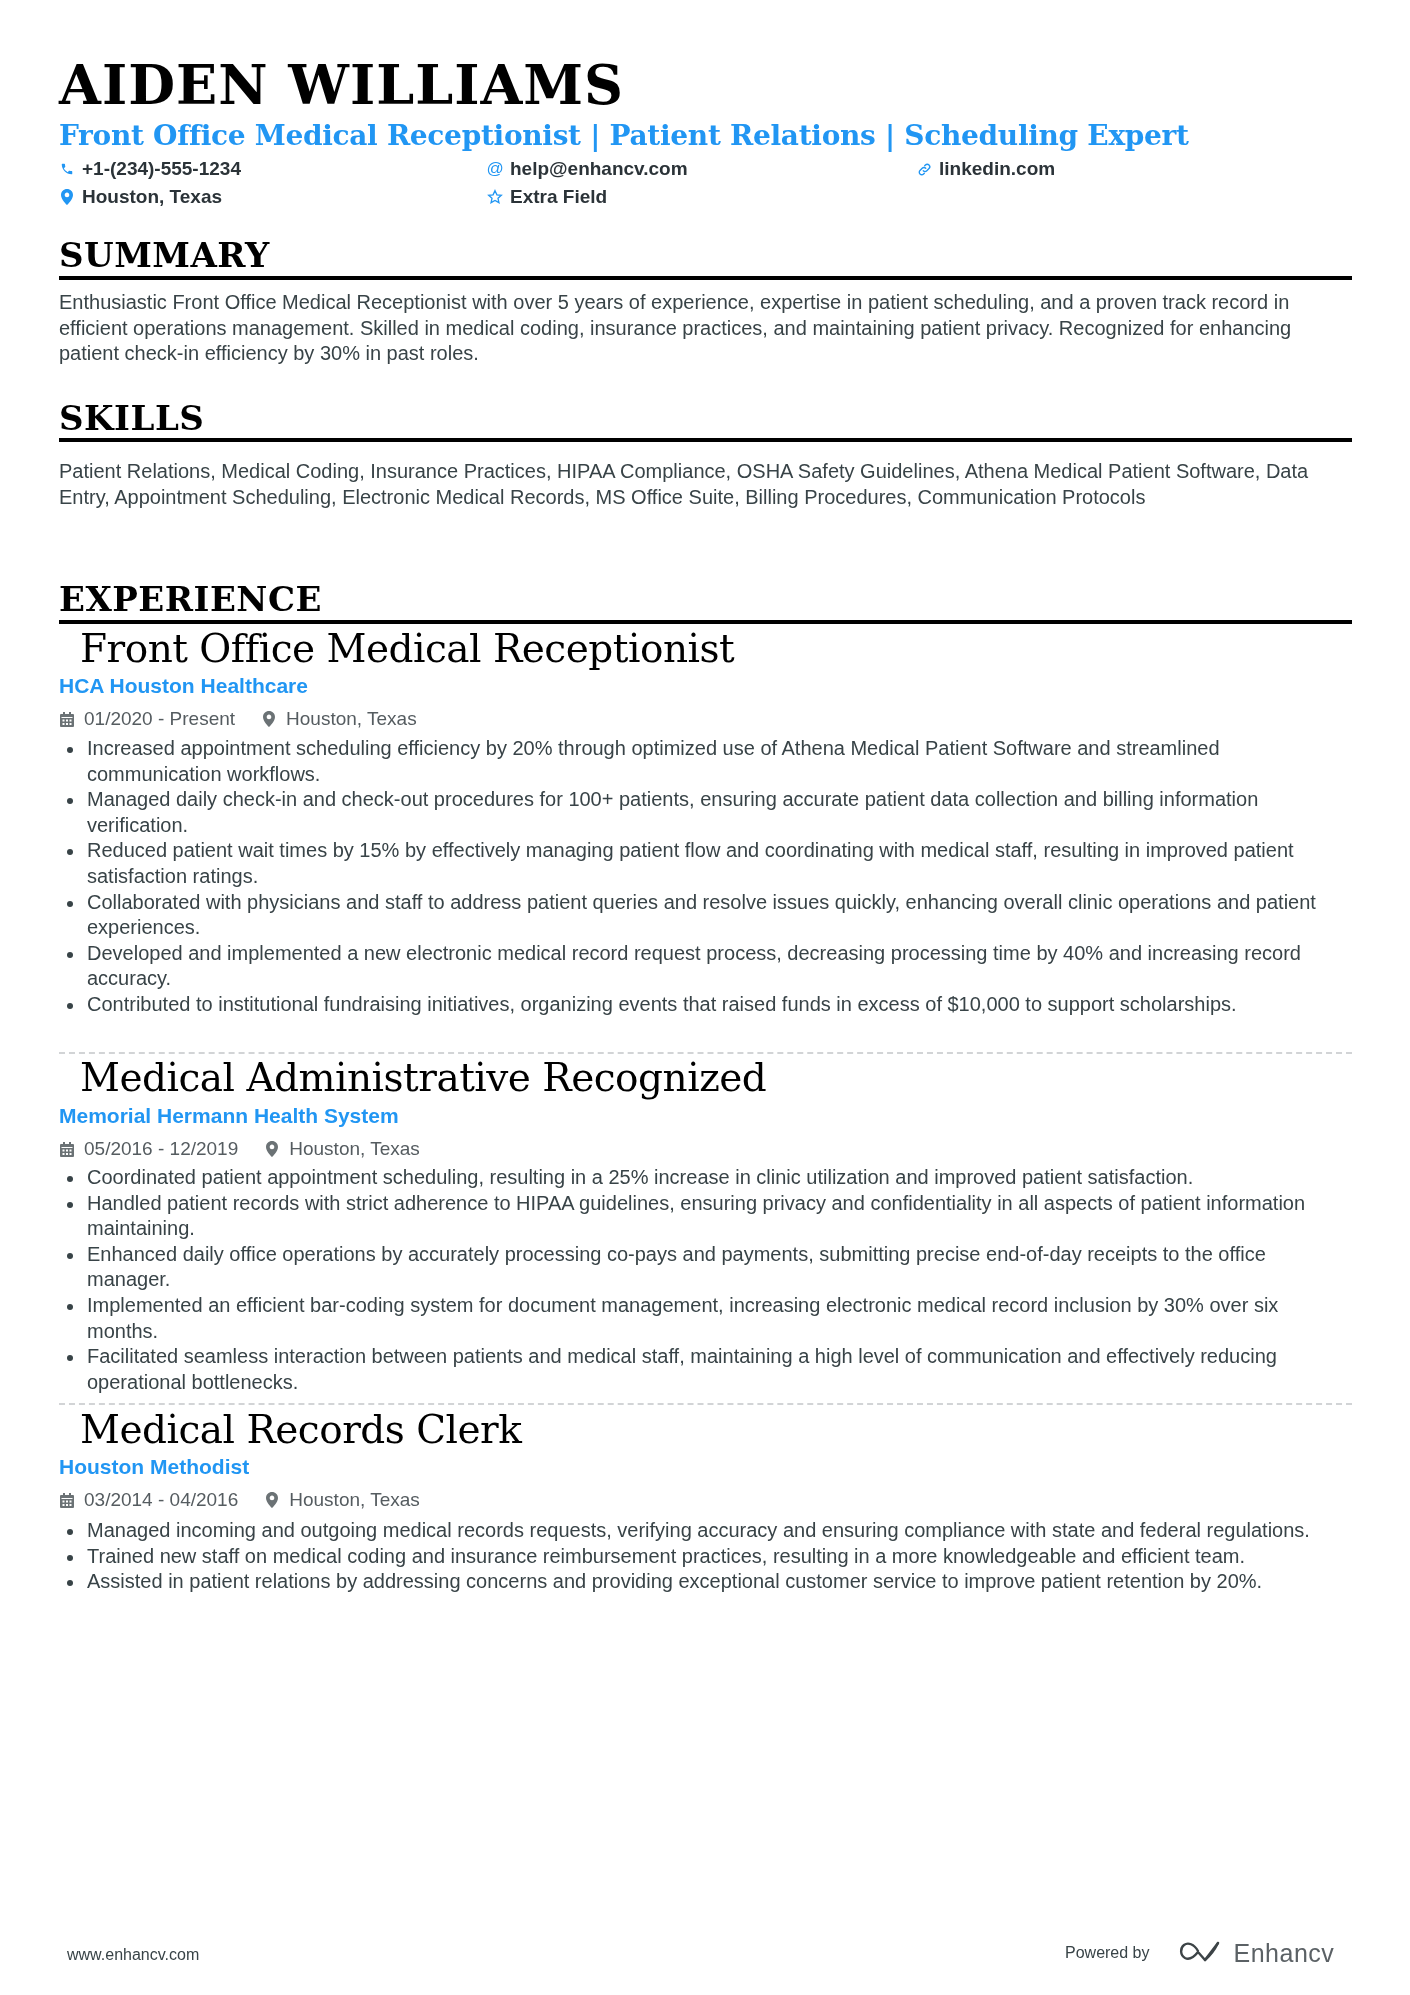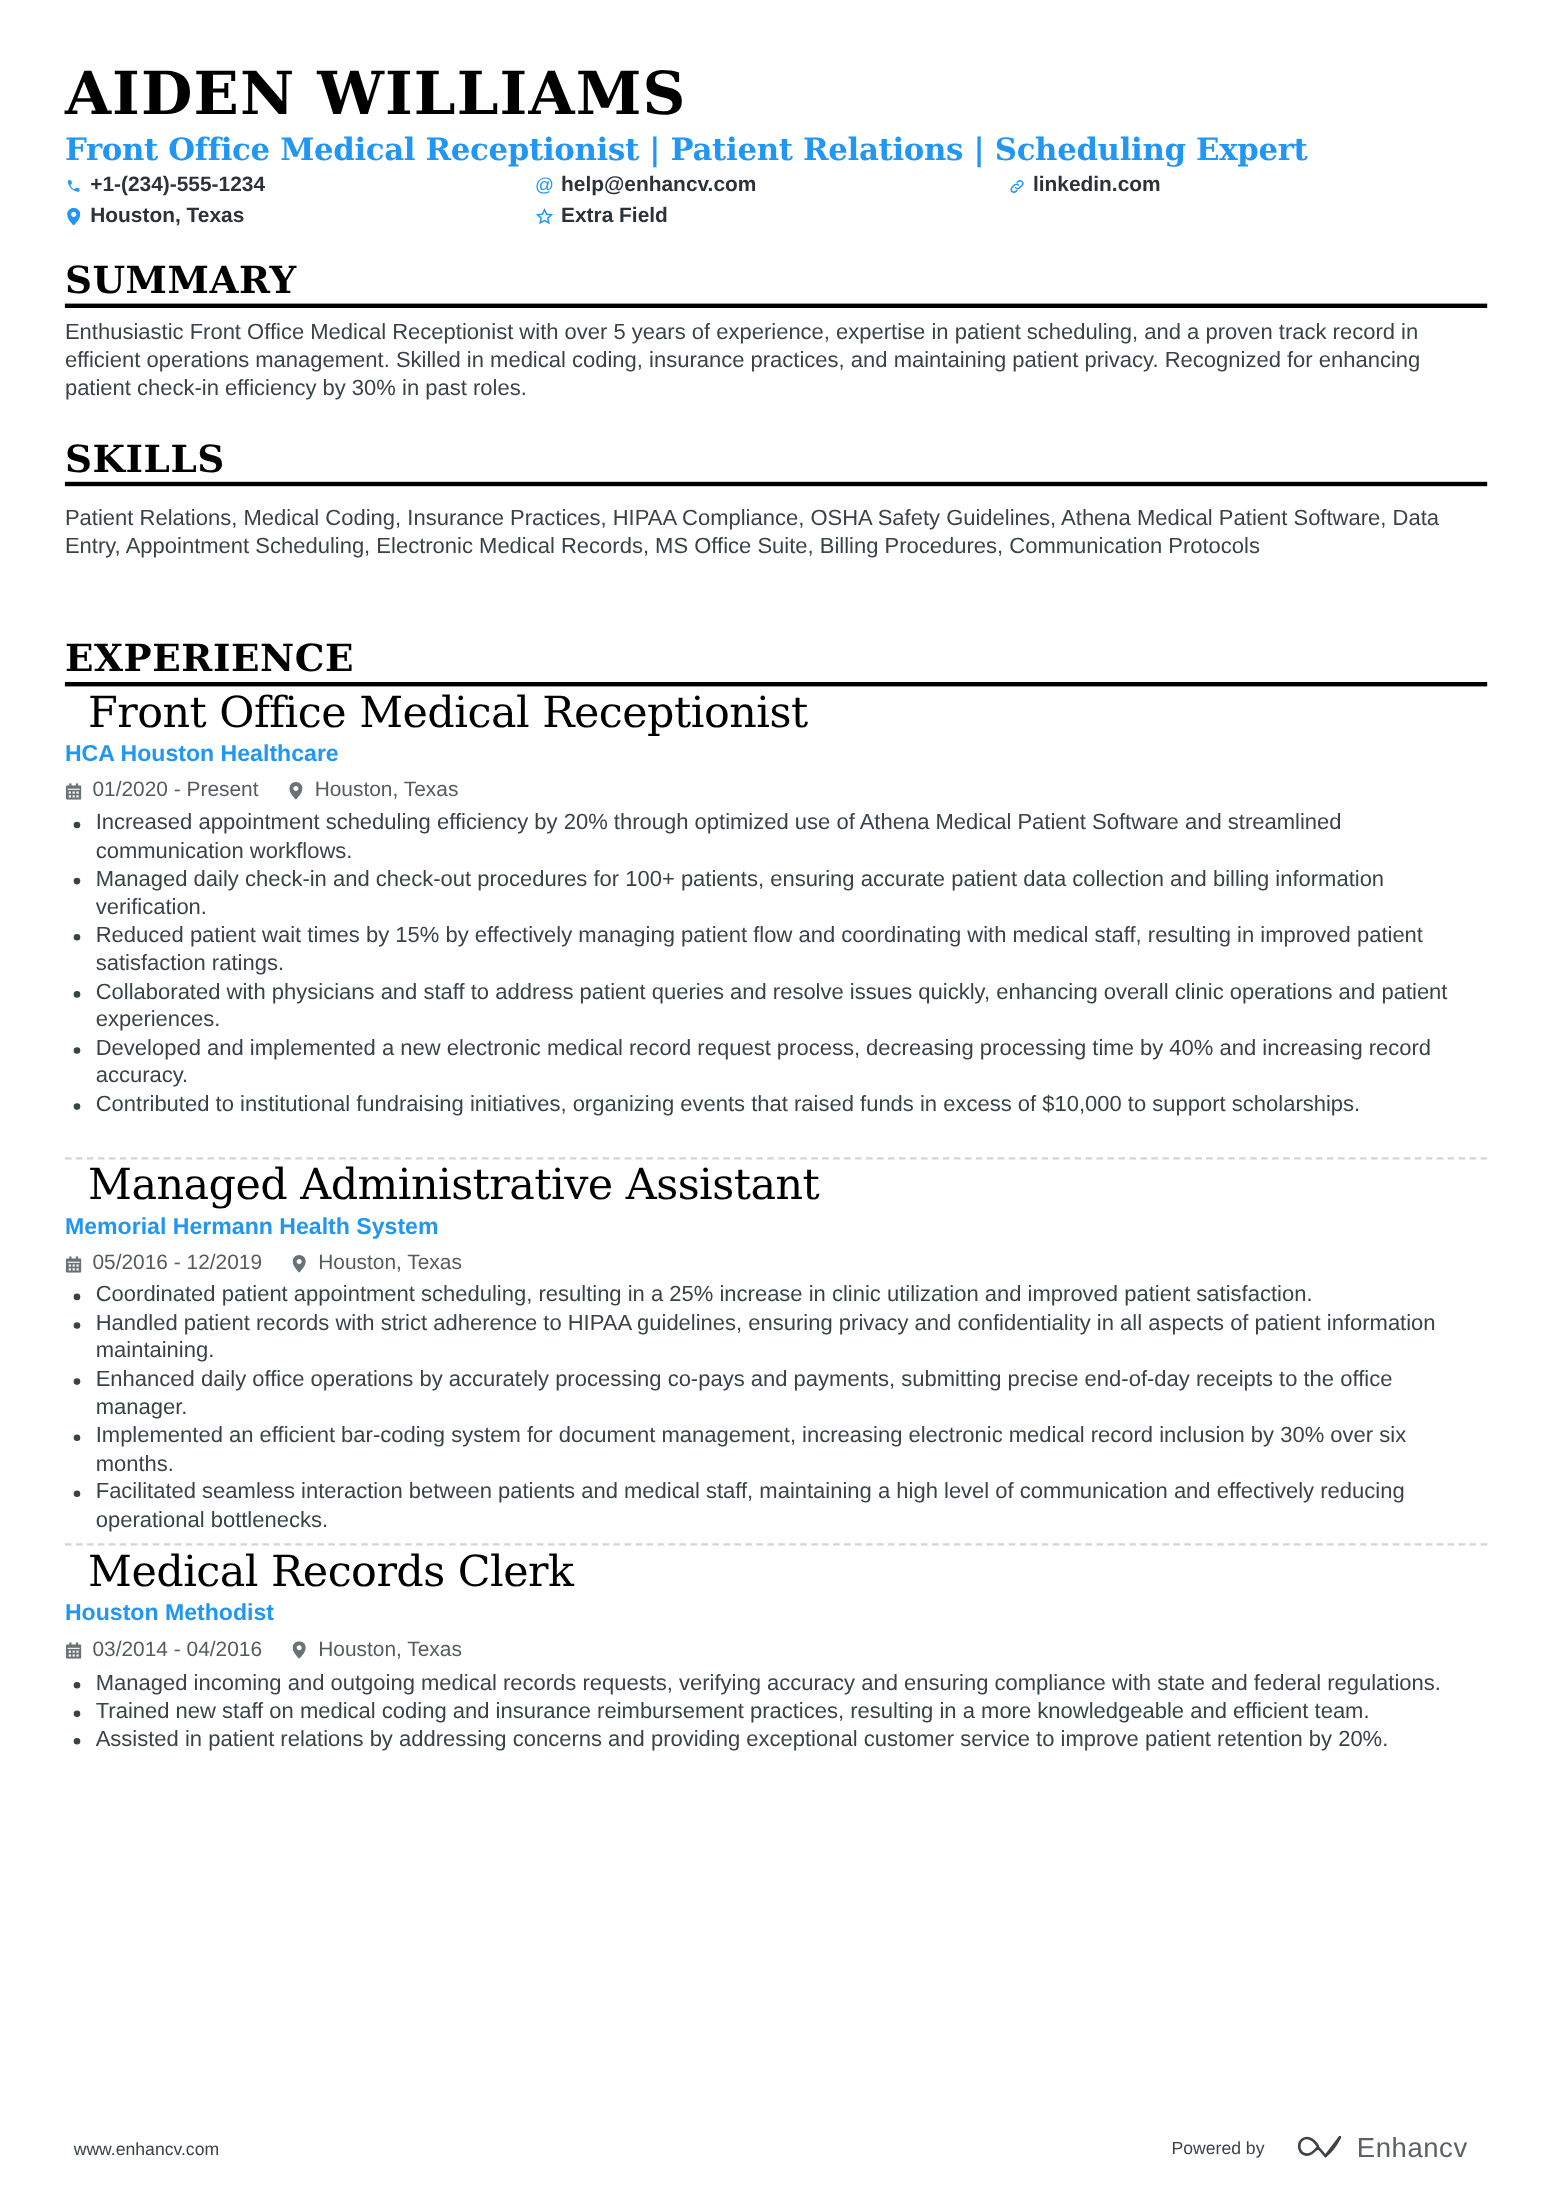--- a/index.html
+++ b/index.html
@@ -114,21 +114,21 @@
   <ul class="bullets" style="top:736px;">
     <li>Increased appointment scheduling efficiency by 20% through optimized use of Athena Medical Patient Software and streamlined communication workflows.</li>
     <li>Managed daily check-in and check-out procedures for 100+ patients, ensuring accurate patient data collection and billing information verification.</li>
     <li>Reduced patient wait times by 15% by effectively managing patient flow and coordinating with medical staff, resulting in improved patient satisfaction ratings.</li>
     <li>Collaborated with physicians and staff to address patient queries and resolve issues quickly, enhancing overall clinic operations and patient experiences.</li>
     <li>Developed and implemented a new electronic medical record request process, decreasing processing time by 40% and increasing record accuracy.</li>
     <li>Contributed to institutional fundraising initiatives, organizing events that raised funds in excess of $10,000 to support scholarships.</li>
   </ul>
   <div class="dash" style="top:1052px;"></div>
 
-  <div class="job-title" style="top:1060px;">Managed Administrative Assistant</div>
+  <div class="job-title" style="top:1060px;">Medical Administrative Recognized</div>
   <div class="company" style="top:1102px;">Memorial Hermann Health System</div>
   <div class="meta" style="top:1136px;">
     <span class="ic">
       <svg width="14" height="15" viewBox="0 0 14 15">
           <rect x="0" y="2" width="14" height="13" rx="1" fill="#6b7275"></rect>
           <rect x="3" y="0" width="2" height="3" fill="#6b7275"></rect>
           <rect x="9" y="0" width="2" height="3" fill="#6b7275"></rect>
           <rect x="1.5" y="5" width="11" height="1" fill="#fff"></rect>
           <g fill="#fff">
             <rect x="2.5" y="7.5" width="2" height="2"></rect>

